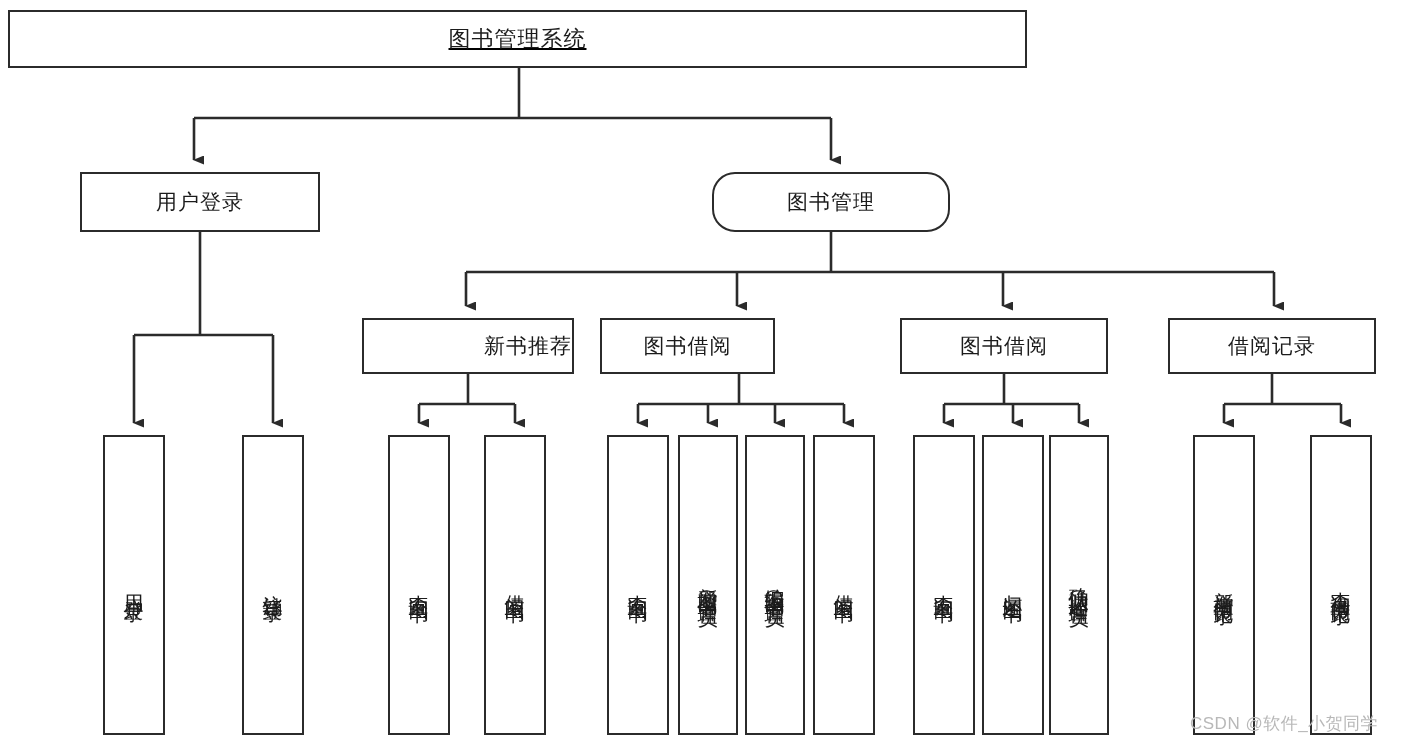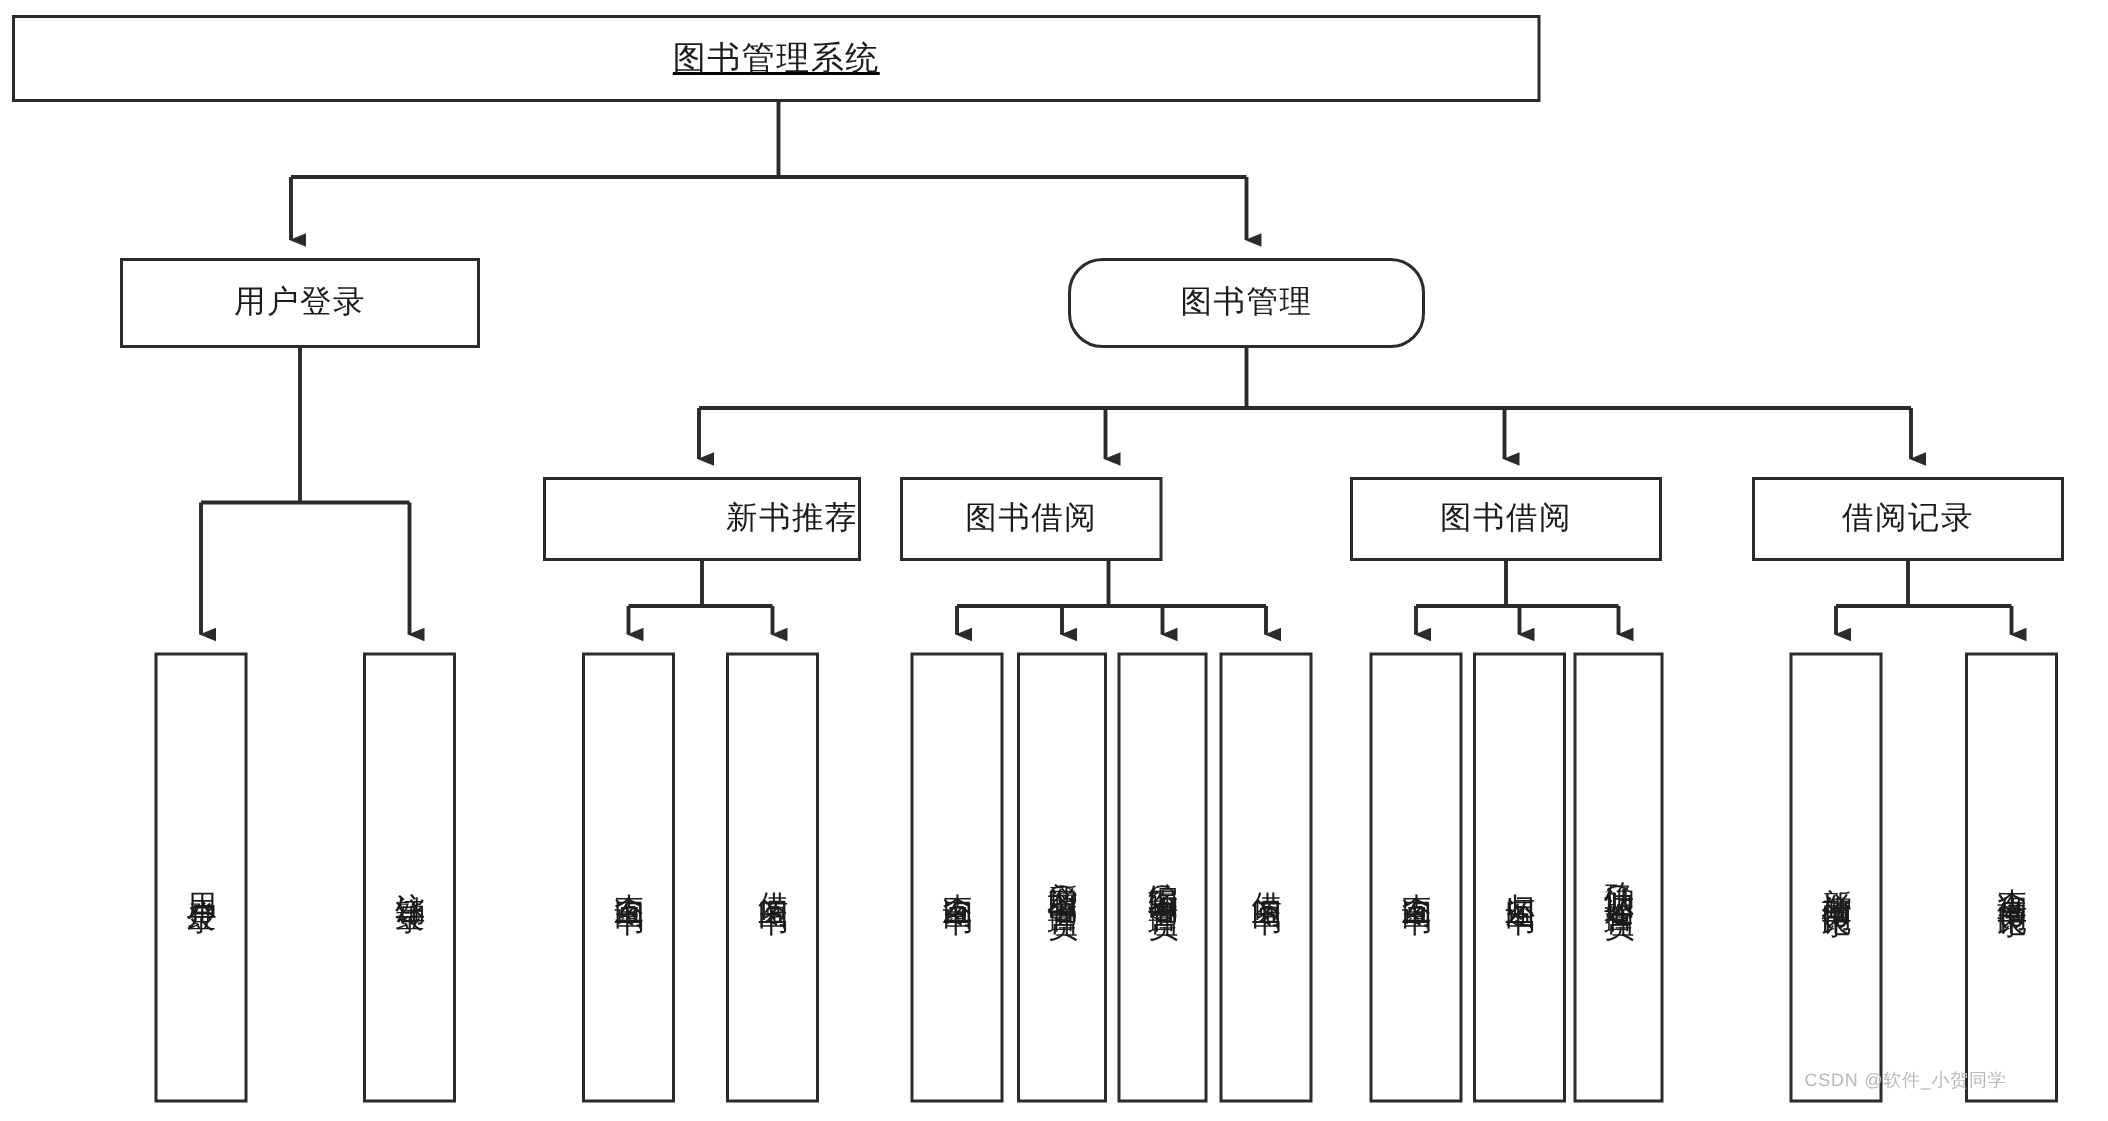--- a/index.html
+++ b/index.html
@@ -32,26 +32,25 @@
     letter-spacing:3px;
     line-height:1.0;
     white-space:normal;
   }
   .node.root .lbl{font-size:22px;}
   .node.l2 .lbl{font-size:21px;}
   .node.l3 .lbl{font-size:21px;}
   #watermark{
     position:absolute;
     left:1190px;top:712px;
-    font-size:12px;
+    font-size:17px;
     color:#b8b8b8;
     letter-spacing:0.5px;
     white-space:nowrap;
     pointer-events:none;
-    margin-left:13px;
   }
 </style>
 </head>
 <body>
 
 <div id="canvas">
 
   <svg id="wires" viewBox="0 0 1405 747" xmlns="http://www.w3.org/2000/svg">
     <defs>
       <marker id="arw" markerWidth="9" markerHeight="11" refX="4.5" refY="10" orient="auto" markerUnits="userSpaceOnUse">

